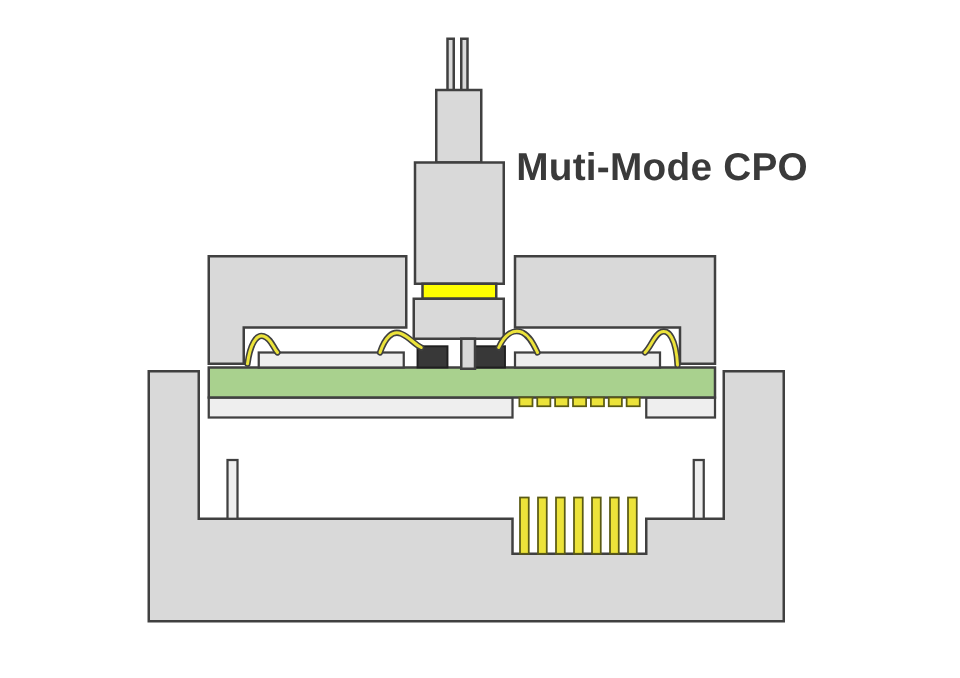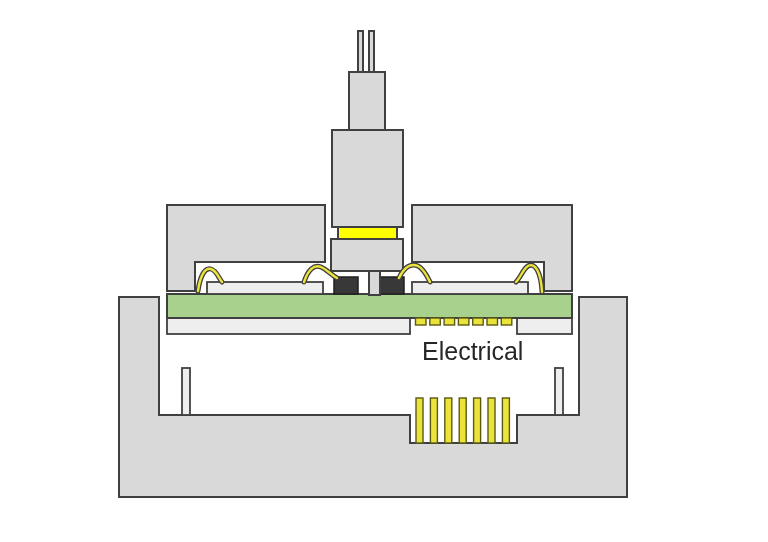--- a/index.html
+++ b/index.html
@@ -87,18 +87,18 @@
       <path class="bond-inner" d="M198,291 C200,276 205,267 211,269 C217,271 218,277 222,282"></path>
       <path class="bond-outer" d="M304,282 C308,270 314,264 321,267 C328,270 331,275 337,278"></path>
       <path class="bond-inner" d="M304,282 C308,270 314,264 321,267 C328,270 331,275 337,278"></path>
       <path class="bond-outer" d="M399,278 C404,267 411,263 418,266 C424,269 427,276 430,282"></path>
       <path class="bond-inner" d="M399,278 C404,267 411,263 418,266 C424,269 427,276 430,282"></path>
       <path class="bond-outer" d="M516,282 C521,277 523,269 528,266 C535,262 541,272 542,292"></path>
       <path class="bond-inner" d="M516,282 C521,277 523,269 528,266 C535,262 541,272 542,292"></path>
     </g>
   </svg>
 
+  <div class="label title-label">Muti-Mode CPO</div>
 
   <div class="label elec-label">
-    <div>Electrical</div>
   </div>
 
 </div>
 
 </body></html>

